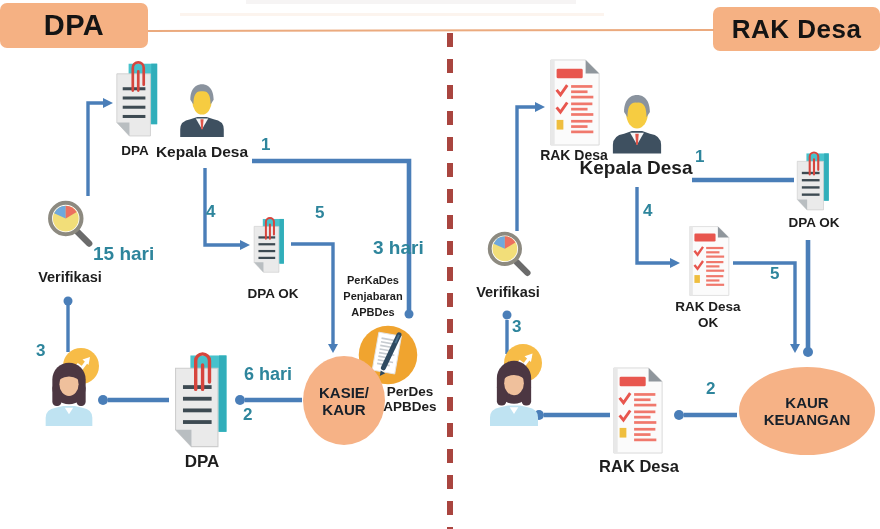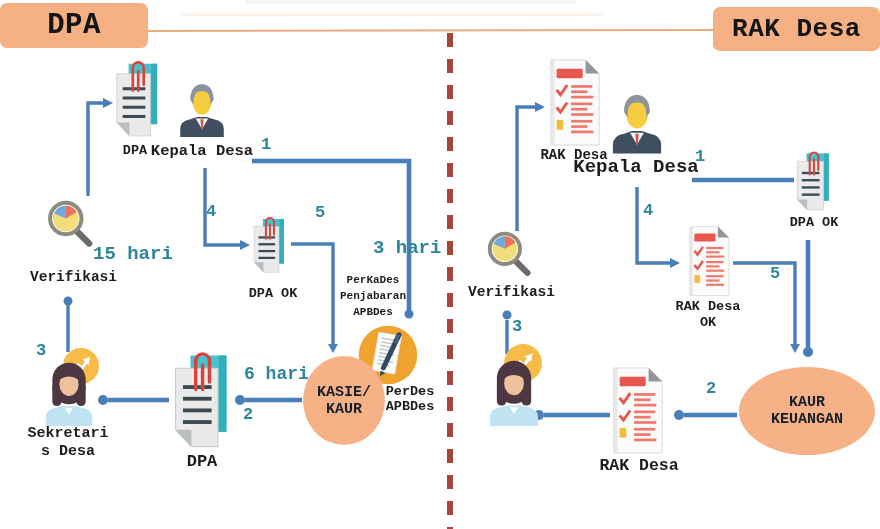--- a/index.html
+++ b/index.html
@@ -1,18 +1,18 @@
 <!DOCTYPE html>
 <html style="--header-fill: #F5B183; --ellipse-fill: #F6B286; --badge-circle: #F0A42F; --connector: #4A7EB8; --accent-teal: #2E859C; --divider-red: #A9453F; --rule-orange: #EBAA7E; --doc-teal: #47C2CC; --check-red: #E8564E;"><head>
 <meta charset="utf-8">
 <style>
   html,body{margin:0;padding:0;background:#fff;}
   .canvas{
     position:relative;width:880px;height:529px;background:#fff;overflow:hidden;
-    font-family:Liberation Mono, monospace;
+    font-family:Liberation Sans, sans-serif;
   }
   .artifact{position:absolute;}
   .hdr{
     position:absolute;display:flex;align-items:center;justify-content:center;
     background:var(--header-fill,#F5B183);border-radius:7px;
     font-weight:700;color:#141414;letter-spacing:.5px;
   }
   .hdr-left{left:0;top:3px;width:148px;height:45px;font-size:29px;}
   .hdr-right{left:713px;top:7px;width:167px;height:44px;font-size:26px;}
   .overlay{position:absolute;left:0;top:0;z-index:1;}
@@ -232,24 +232,20 @@
     <div>APBDes</div>
   </div>
 
   <div class="num" style="left:36px;top:341px">3</div>
   <svg class="icon" style="left:63px;top:348px" width="36" height="36" viewBox="0 0 36 36">
       <use href="#def-badge"></use>
     </svg>
   <svg class="icon" style="left:42px;top:356px" width="54" height="70" viewBox="0 0 64 84">
       <use href="#def-woman"></use>
     </svg>
-  <div class="lbl" style="left:24px;top:425px;width:88px;font-size:15px;line-height:18px">
-    <div>Sekretari</div>
-    <div>s Desa</div>
-  </div>
 
   <svg class="icon" style="left:167px;top:347px" width="68" height="106" viewBox="0 0 64 100">
       <use href="#def-doc-clip"></use>
     </svg>
   <div class="lbl" style="left:168px;top:452px;width:68px;font-size:17px">DPA</div>
 
   <div class="dur" style="left:244px;top:364px;font-size:18px">6 hari</div>
   <div class="num" style="left:243px;top:405px">2</div>
 
   <svg class="icon" style="left:356px;top:323px" width="64" height="64" viewBox="0 0 70 70">

